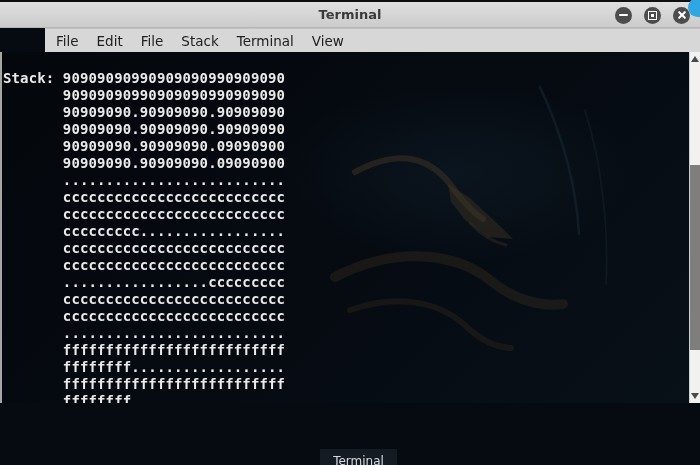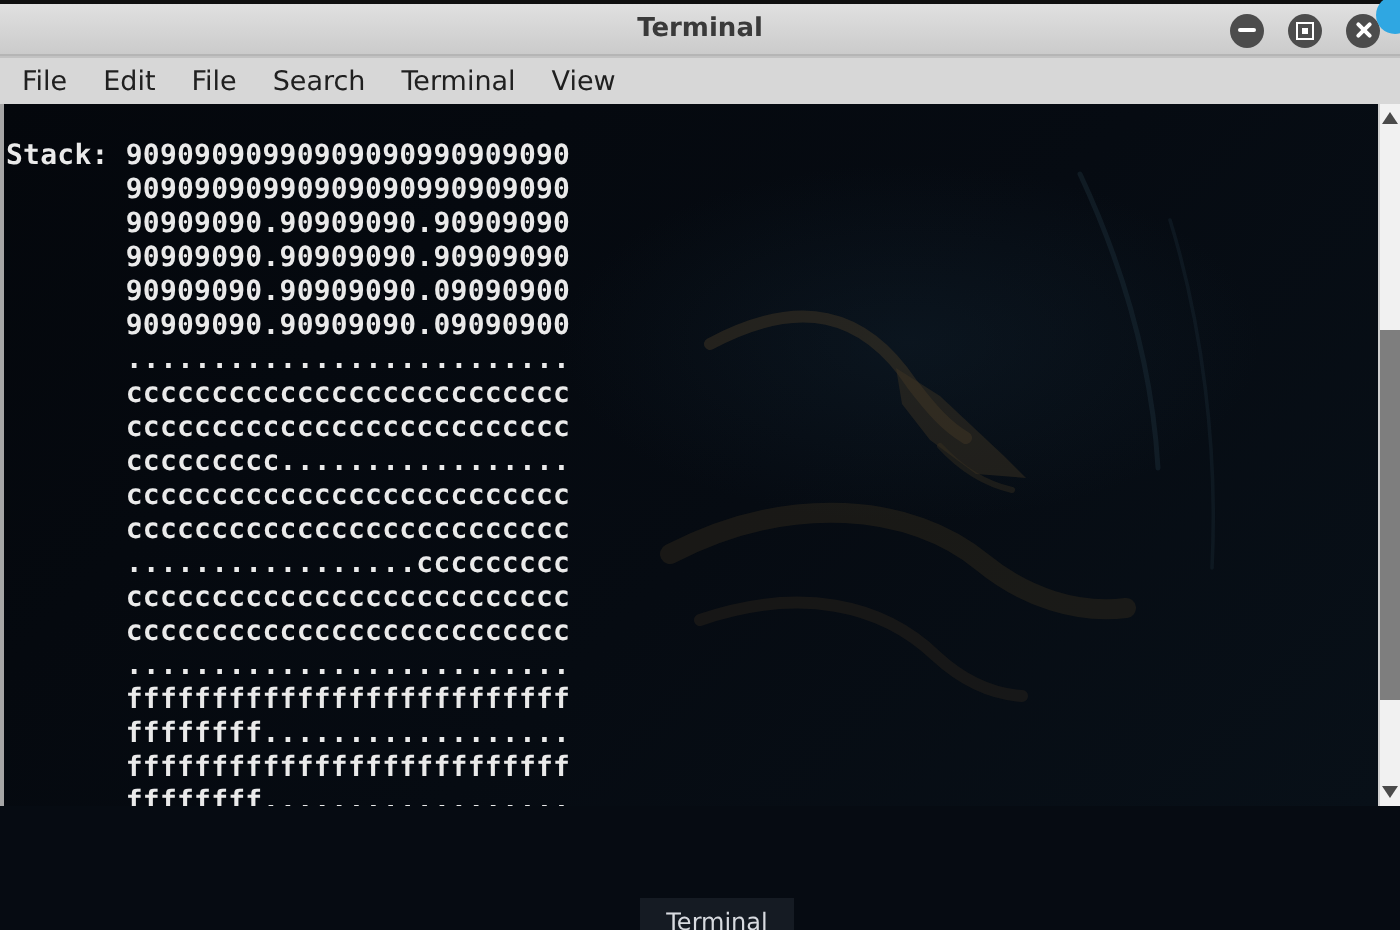--- a/index.html
+++ b/index.html
@@ -20,21 +20,21 @@
   .wbtn{width:17px;height:17px;border-radius:50%;background:#4c4c4c;display:flex;align-items:center;justify-content:center;cursor:pointer;position:relative;}
   .min-bar{width:9px;height:2px;background:#fff;border-radius:1px;}
   .max-box{width:7px;height:7px;border:1px solid #fff;display:flex;align-items:center;justify-content:center;}
   .max-dot{width:3px;height:3px;background:#fff;}
   .x1,.x2{position:absolute;width:10px;height:2px;background:#fff;border-radius:1px;left:3.5px;top:7.5px;}
   .x1{transform:rotate(45deg);} .x2{transform:rotate(-45deg);}
   .badge{position:absolute;top:-4px;right:-7px;width:19px;height:19px;border-radius:50%;background:#2fa7e2;z-index:30;}
   
   .menubar{
     height:24px;background:#d7d7d7;display:flex;align-items:center;
-    padding-left:2px;border-top:1px solid #c2c2c2;box-sizing:border-box;
+    padding-left:2px;border-top:1px solid #c2c2c2;box-sizing:border-box;margin-left:45px;
   }
   .menu-item{font-size:13.5px;color:#202020;padding:0 9px;line-height:24px;cursor:pointer;}
   
   .main{display:flex;height:351px;position:relative;}
   .screen{
     flex:1;position:relative;overflow:hidden;
     background:
       radial-gradient(closest-side at 66% 34%, rgba(22,44,60,0.30), rgba(0,0,0,0) 75%),
       linear-gradient(135deg,#04070c 0%,#060b12 55%,#081018 100%);
   }
@@ -81,21 +81,21 @@
       <span class="x2"></span>
     </div>
   </div>
   <div class="badge"></div>
 </div>
 
 <div class="menubar">
   <span class="menu-item">File</span>
   <span class="menu-item">Edit</span>
   <span class="menu-item">File</span>
-  <span class="menu-item">Search</span>
+  <span class="menu-item">Stack</span>
   <span class="menu-item">Terminal</span>
   <span class="menu-item">View</span>
 </div>
 
 <div class="main">
   <div class="screen">
     <div class="left-edge"></div>
     <svg class="watermark" width="689" height="413" viewBox="0 0 689 413">
       <path d="M 355,120 C 400,96 432,104 456,140 C 466,153 473,161 483,167" fill="none" stroke="rgba(72,58,38,0.45)" stroke-width="6" stroke-linecap="round"></path>
       <path d="M 448,132 L 470,146 L 502,176 L 513,187 L 488,185 L 465,168 L 451,150 Z" fill="rgba(66,55,36,0.42)"></path>

